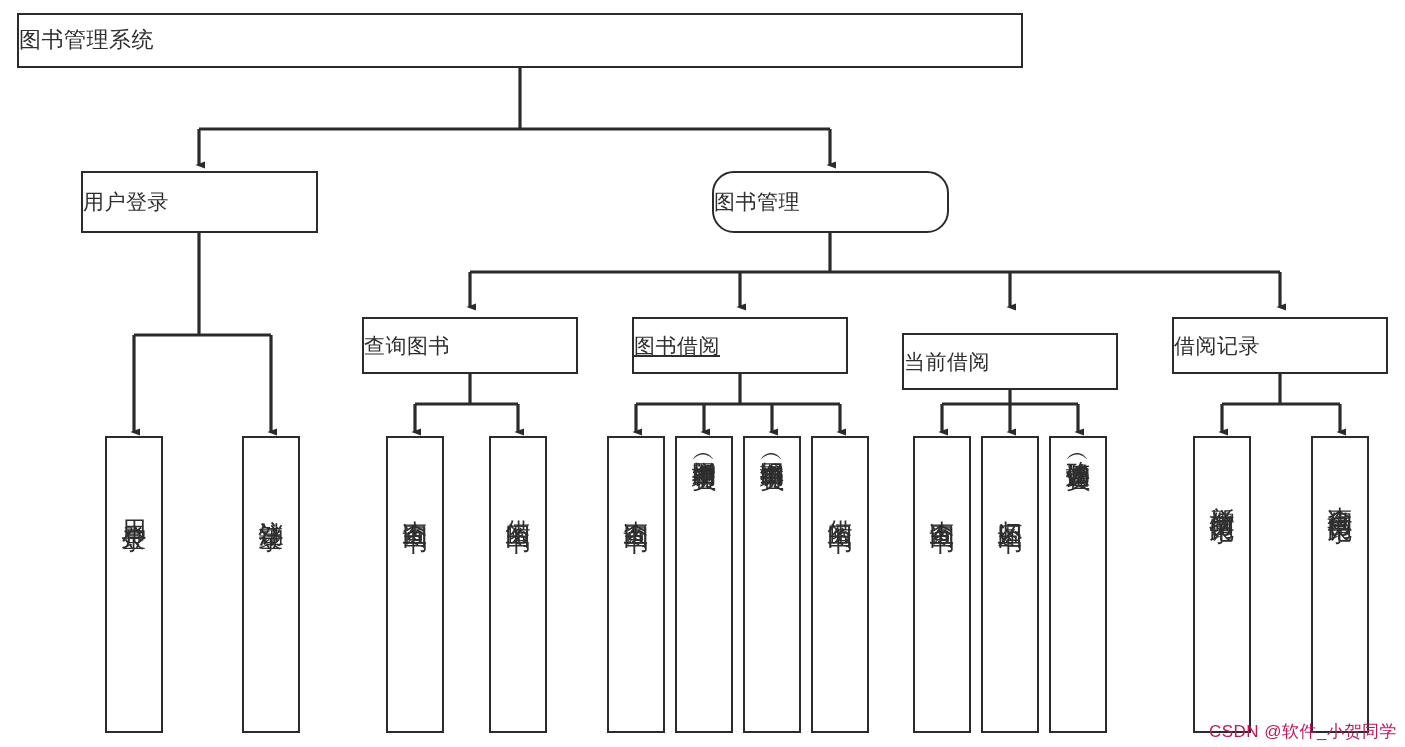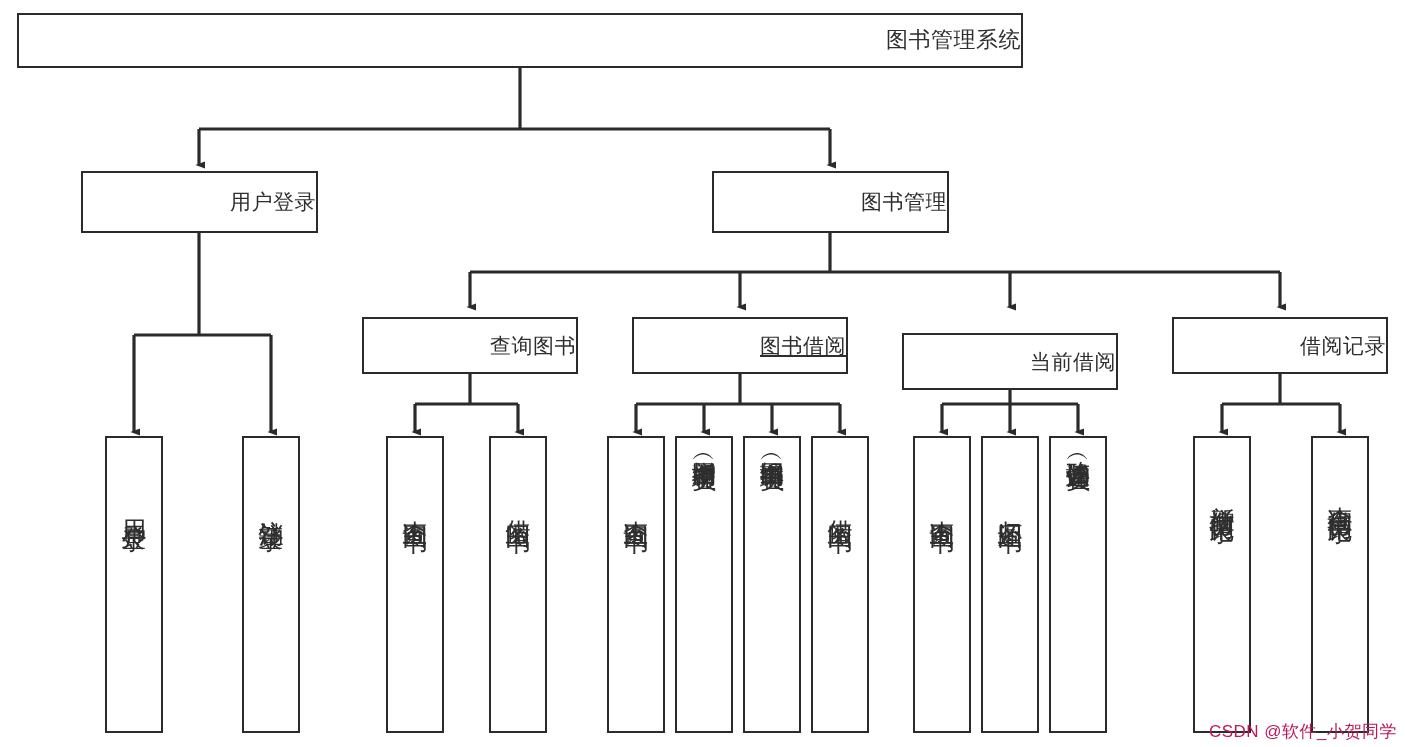--- a/index.html
+++ b/index.html
@@ -26,21 +26,21 @@
     height: 747px;
     pointer-events: none;
   }
   .node {
     position: absolute;
     box-sizing: border-box;
     border: 2px solid #2b2b2b;
     background: #ffffff;
     display: flex;
     align-items: center;
-    justify-content: flex-end;
+    justify-content: flex-start;
     color: #2e2e2e;
   }
   .node .label {
     display: block;
     text-align: center;
     line-height: 1.12;
   }
   
   .node.horiz .label {
     font-size: 21px;
@@ -142,34 +142,34 @@
     </g>
   </svg>
 
   <div class="node horiz root" style="left:17px; top:13px; width:1006px; height:55px;">
     <span class="label">图书管理系统</span>
   </div>
 
   <div class="node horiz" style="left:81px; top:171px; width:237px; height:62px;">
     <span class="label">用户登录</span>
   </div>
-  <div class="node horiz" style="left:712px; top:171px; width:237px; height:62px;">
+  <div class="node horiz" style="left:712px; top:171px; width:237px; height:62px;border-radius:22px;">
     <span class="label">图书管理</span>
   </div>
 
   <div class="node horiz" style="left:362px; top:317px; width:216px; height:57px;">
     <span class="label">查询图书</span>
   </div>
   <div class="node horiz" style="left:632px; top:317px; width:216px; height:57px;text-decoration:underline;">
     <span class="label">图书借阅</span>
   </div>
   <div class="node horiz" style="left:902px; top:317px; width:216px; height:57px;margin-top:16px;">
     <span class="label">当前借阅</span>
   </div>
-  <div class="node horiz" style="left:1172px; top:317px; width:216px; height:57px;padding-left:16px;">
+  <div class="node horiz" style="left:1172px; top:317px; width:216px; height:57px;">
     <span class="label">借阅记录</span>
   </div>
 
   <div class="node vert mid" style="left:105px; top:436px; width:58px; height:297px;">
     <span class="label">用户登录</span>
   </div>
   <div class="node vert mid" style="left:242px; top:436px; width:58px; height:297px;">
     <span class="label">注销登录</span>
   </div>
 

